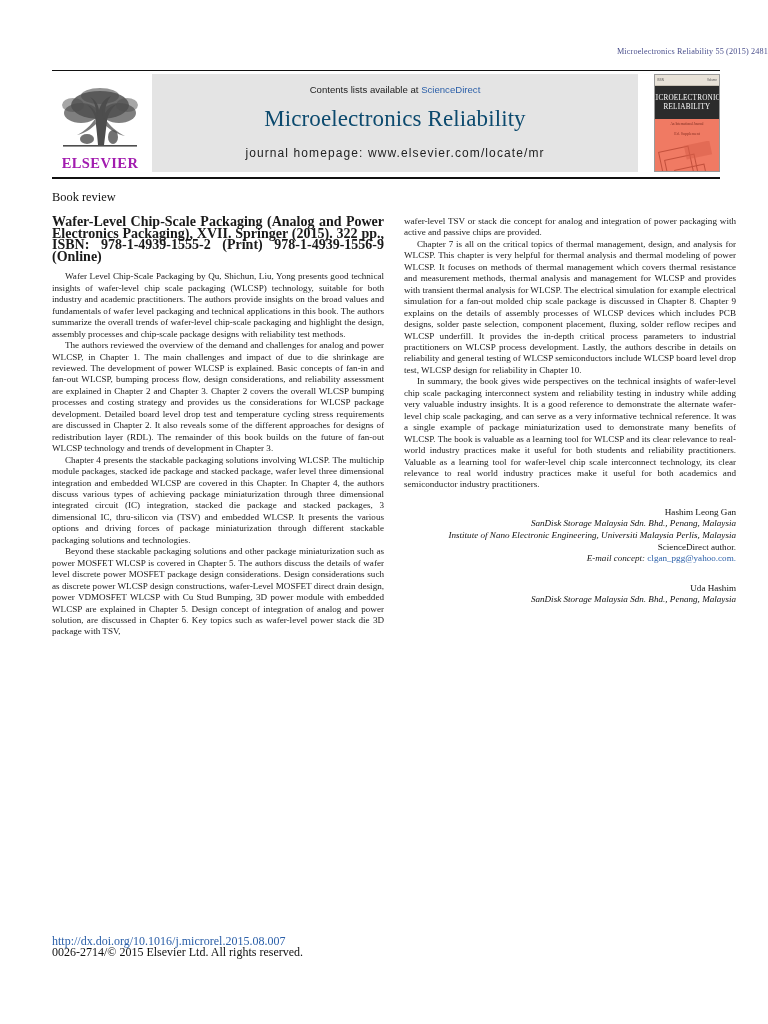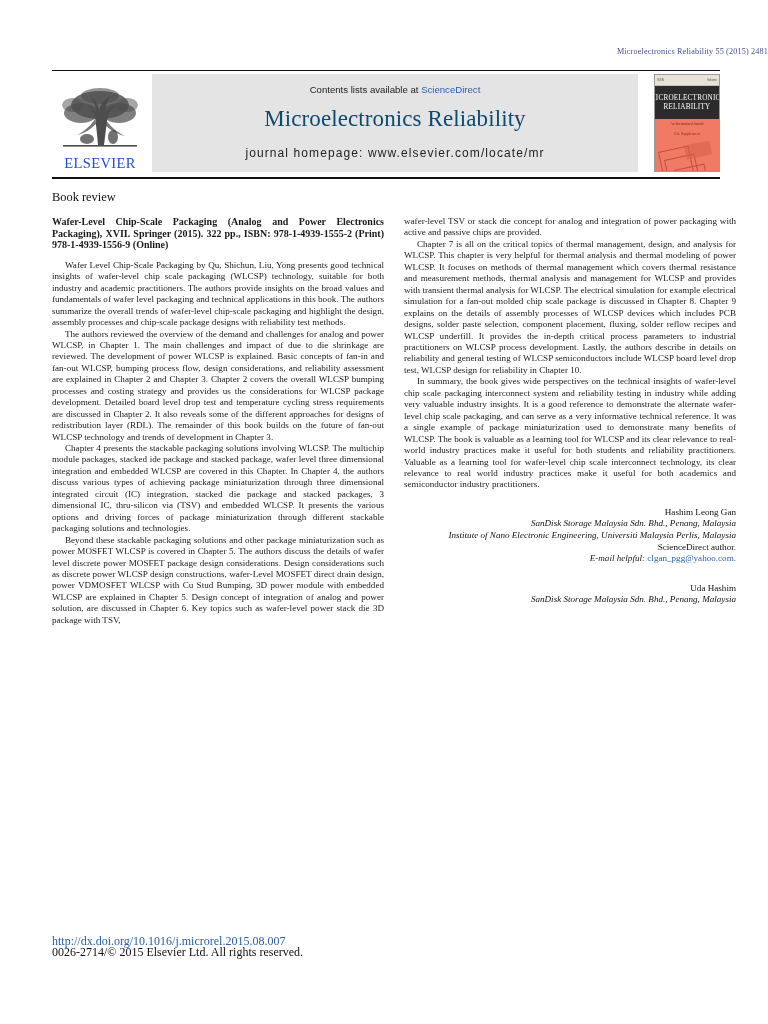--- a/index.html
+++ b/index.html
@@ -61,22 +61,22 @@
     justify-content: flex-end;
     align-items: center;
     padding-bottom: 2px;
     box-sizing: border-box;
   }
   .tree-svg { display:block; }
   .elsevier-word {
     font-family: "Liberation Serif", serif;
     font-size: 14.5px;
     letter-spacing: 0.4px;
-    color: #1d4ed8;
-    font-weight: 400;
+    color: #a21caf;
+    font-weight: 700;
     line-height: 1;
     margin-top: 1px;
   }
 
   .banner {
     flex: 1 1 auto;
     background: #e4e4e4;
     position: relative;
     margin-left: 4px;
     margin-right: 16px;
@@ -169,21 +169,21 @@
     font-size: 9.1px;
     line-height: 11.45px;
     text-align: justify;
     color: #1a1a1a;
   }
   .col-left  { left: 52px; }
   .col-right { left: 404px; }
 
   .book-title {
     font-weight: bold;
-    font-size: 10px;
+    font-size: 14px;
     line-height: 11.6px;
     text-align: justify;
     margin-bottom: 9px;
   }
   p.body {
     margin: 0;
     text-indent: 13px;
     text-align: justify;
     hyphens: auto;
   }
@@ -292,21 +292,21 @@
   <div class="col col-right">
     <p class="body noindent">wafer-level TSV or stack die concept for analog and integration of power packaging with active and passive chips are provided.</p>
     <p class="body">Chapter 7 is all on the critical topics of thermal management, design, and analysis for WLCSP. This chapter is very helpful for thermal analysis and thermal modeling of power WLCSP. It focuses on methods of thermal management which covers thermal resistance and measurement methods, thermal analysis and management for WLCSP and provides with transient thermal analysis for WLCSP. The electrical simulation for example electrical simulation for a fan-out molded chip scale package is discussed in Chapter 8. Chapter 9 explains on the details of assembly processes of WLCSP devices which includes PCB designs, solder paste selection, component placement, fluxing, solder reflow recipes and WLCSP underfill. It provides the in-depth critical process parameters to industrial practitioners on WLCSP process development. Lastly, the authors describe in details on reliability and general testing of WLCSP semiconductors include WLCSP board level drop test, WLCSP design for reliability in Chapter 10.</p>
     <p class="body">In summary, the book gives wide perspectives on the technical insights of wafer-level chip scale packaging interconnect system and reliability testing in industry while adding very valuable industry insights. It is a good reference to demonstrate the alternate wafer-level chip scale packaging, and can serve as a very informative technical reference. It was a single example of package miniaturization used to demonstrate many benefits of WLCSP. The book is valuable as a learning tool for WLCSP and its clear relevance to real-world industry practices make it useful for both students and reliability practitioners. Valuable as a learning tool for wafer-level chip scale interconnect technology, its clear relevance to real world industry practices make it useful for both academics and semiconductor industry practitioners.</p>
 
     <div class="sig-block">
       <div class="sig-name">Hashim Leong Gan</div>
       <div class="sig-aff">SanDisk Storage Malaysia Sdn. Bhd., Penang, Malaysia</div>
       <div class="sig-aff">Institute of Nano Electronic Engineering, Universiti Malaysia Perlis, Malaysia</div>
       <div class="sig-note">ScienceDirect author.</div>
-      <div><span class="sig-email-label">E-mail helpful:</span> <span class="sig-email">clgan_pgg@yahoo.com.</span></div>
+      <div><span class="sig-email-label">E-mail concept:</span> <span class="sig-email">clgan_pgg@yahoo.com.</span></div>
     </div>
 
     <div class="sig-gap"></div>
 
     <div class="sig-block" style="margin-top:0">
       <div class="sig-name">Uda Hashim</div>
       <div class="sig-aff">SanDisk Storage Malaysia Sdn. Bhd., Penang, Malaysia</div>
     </div>
   </div>
 

